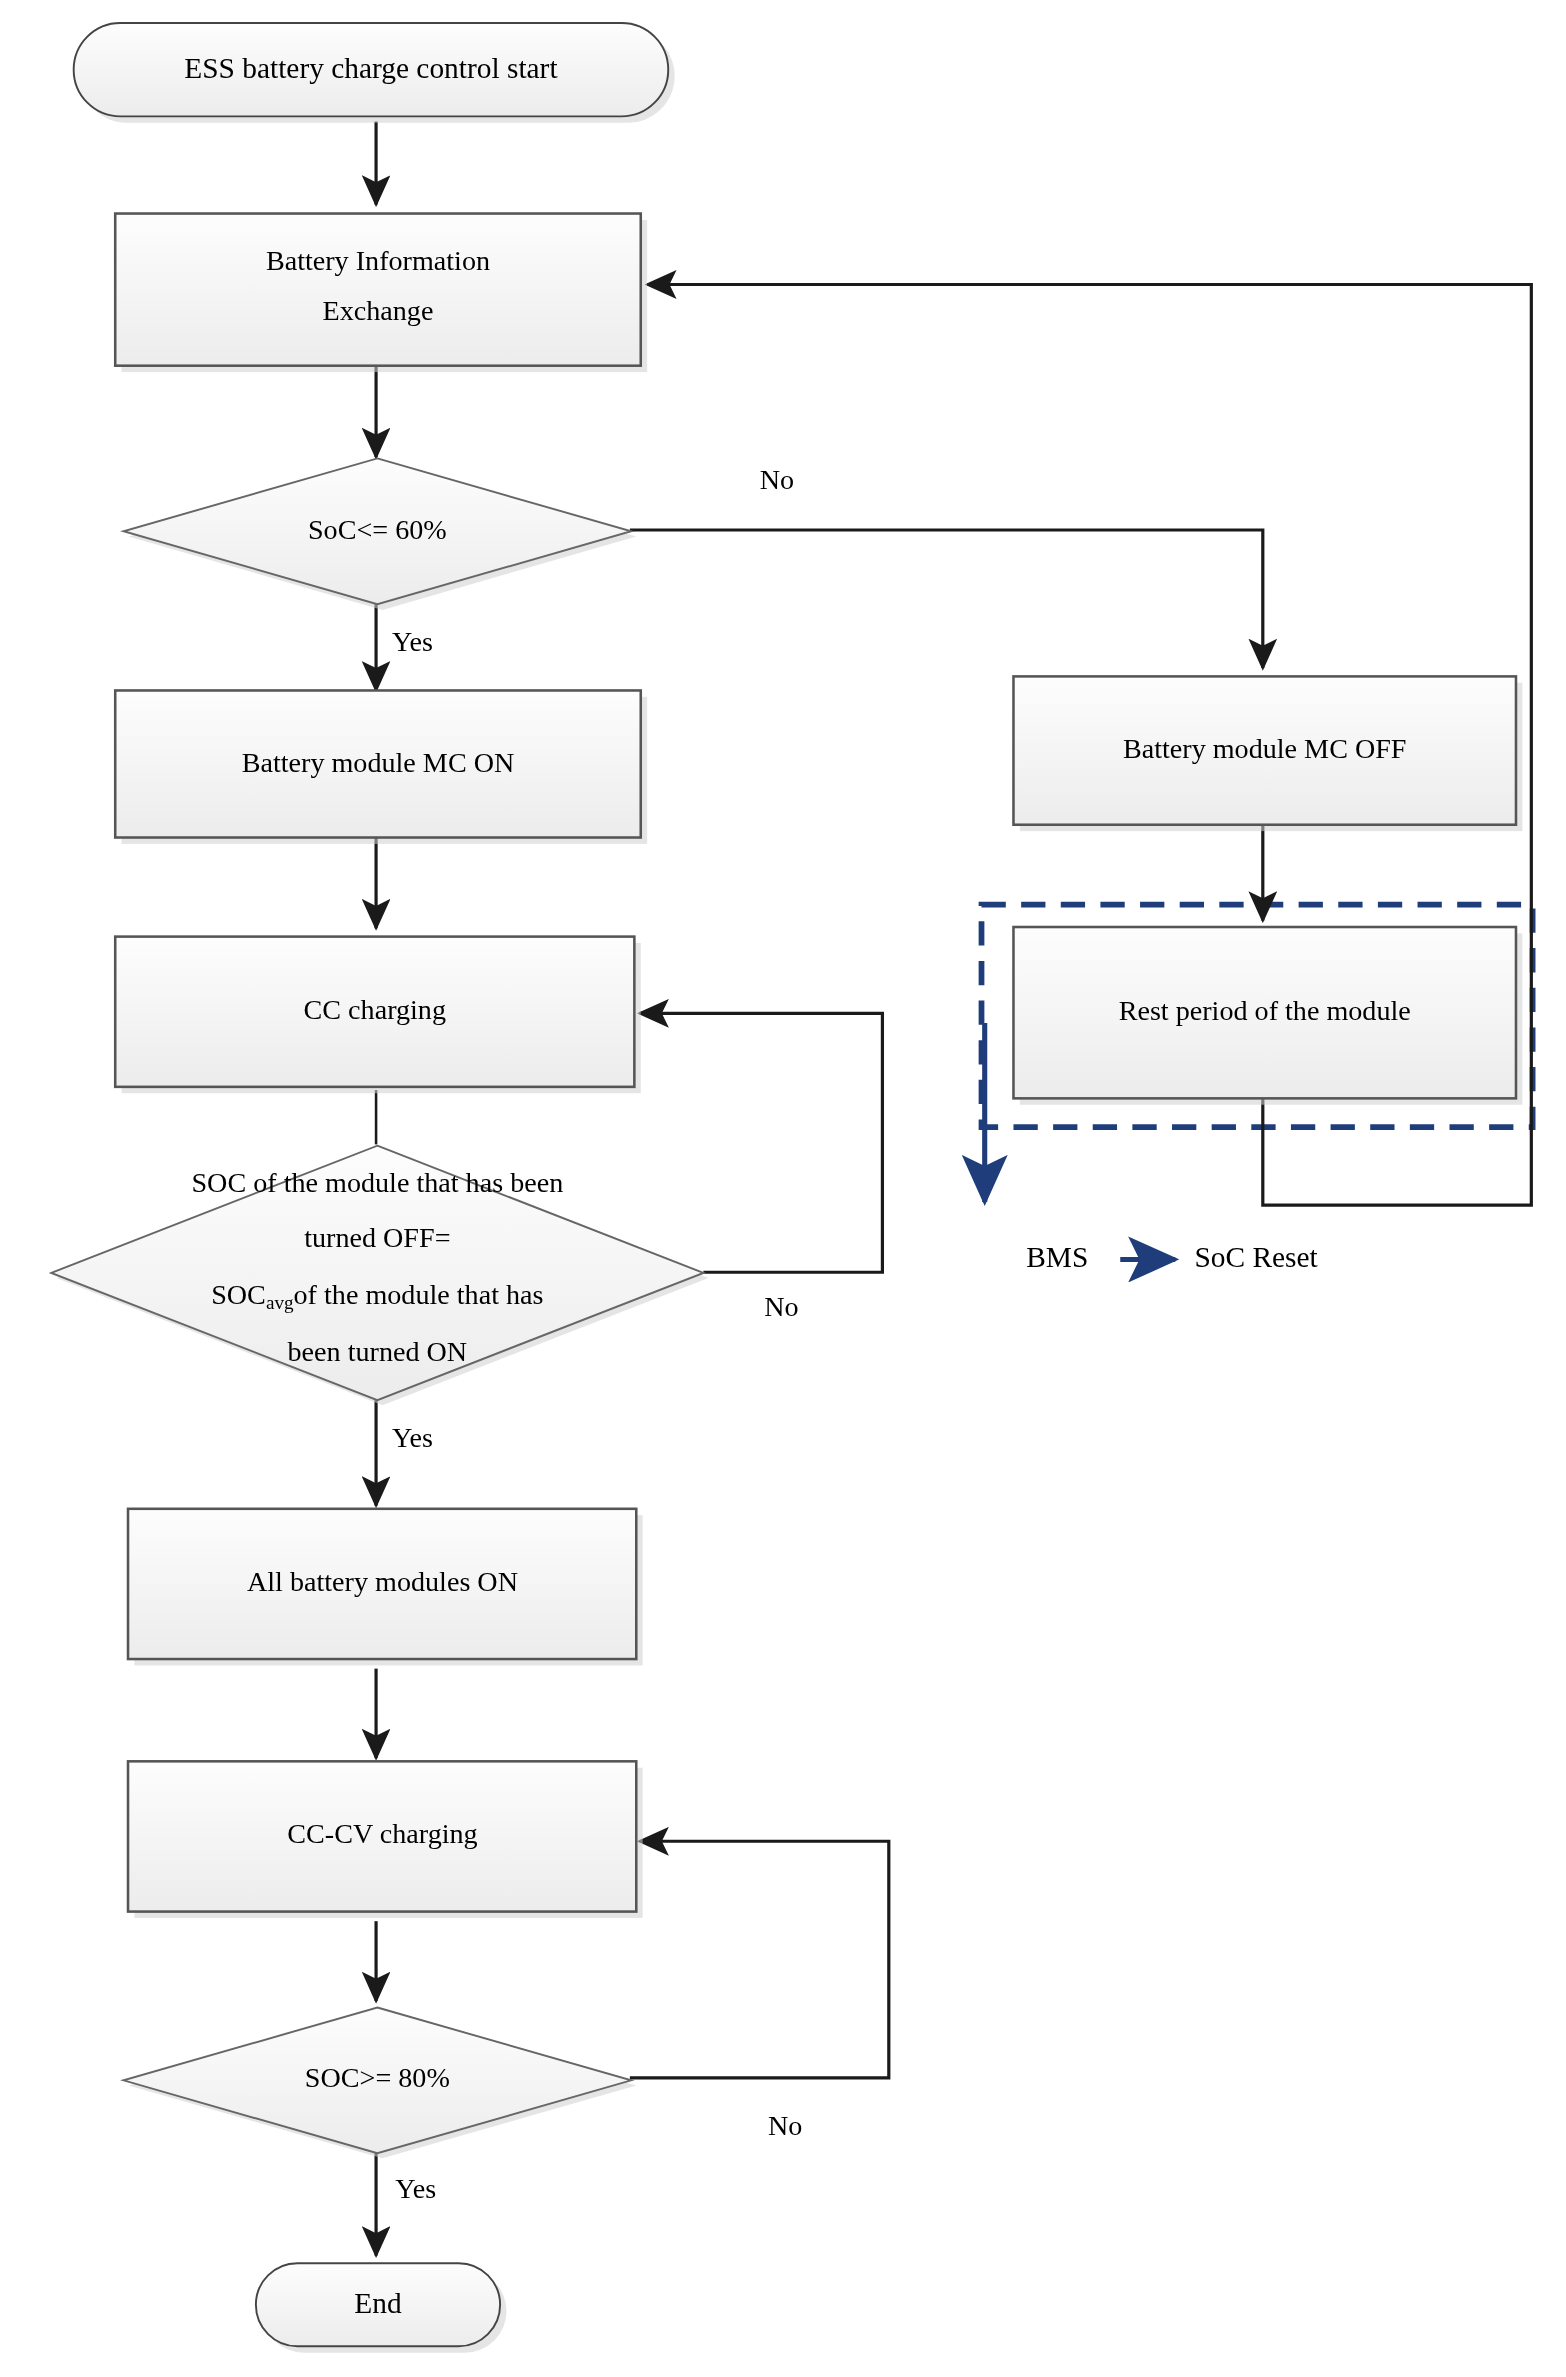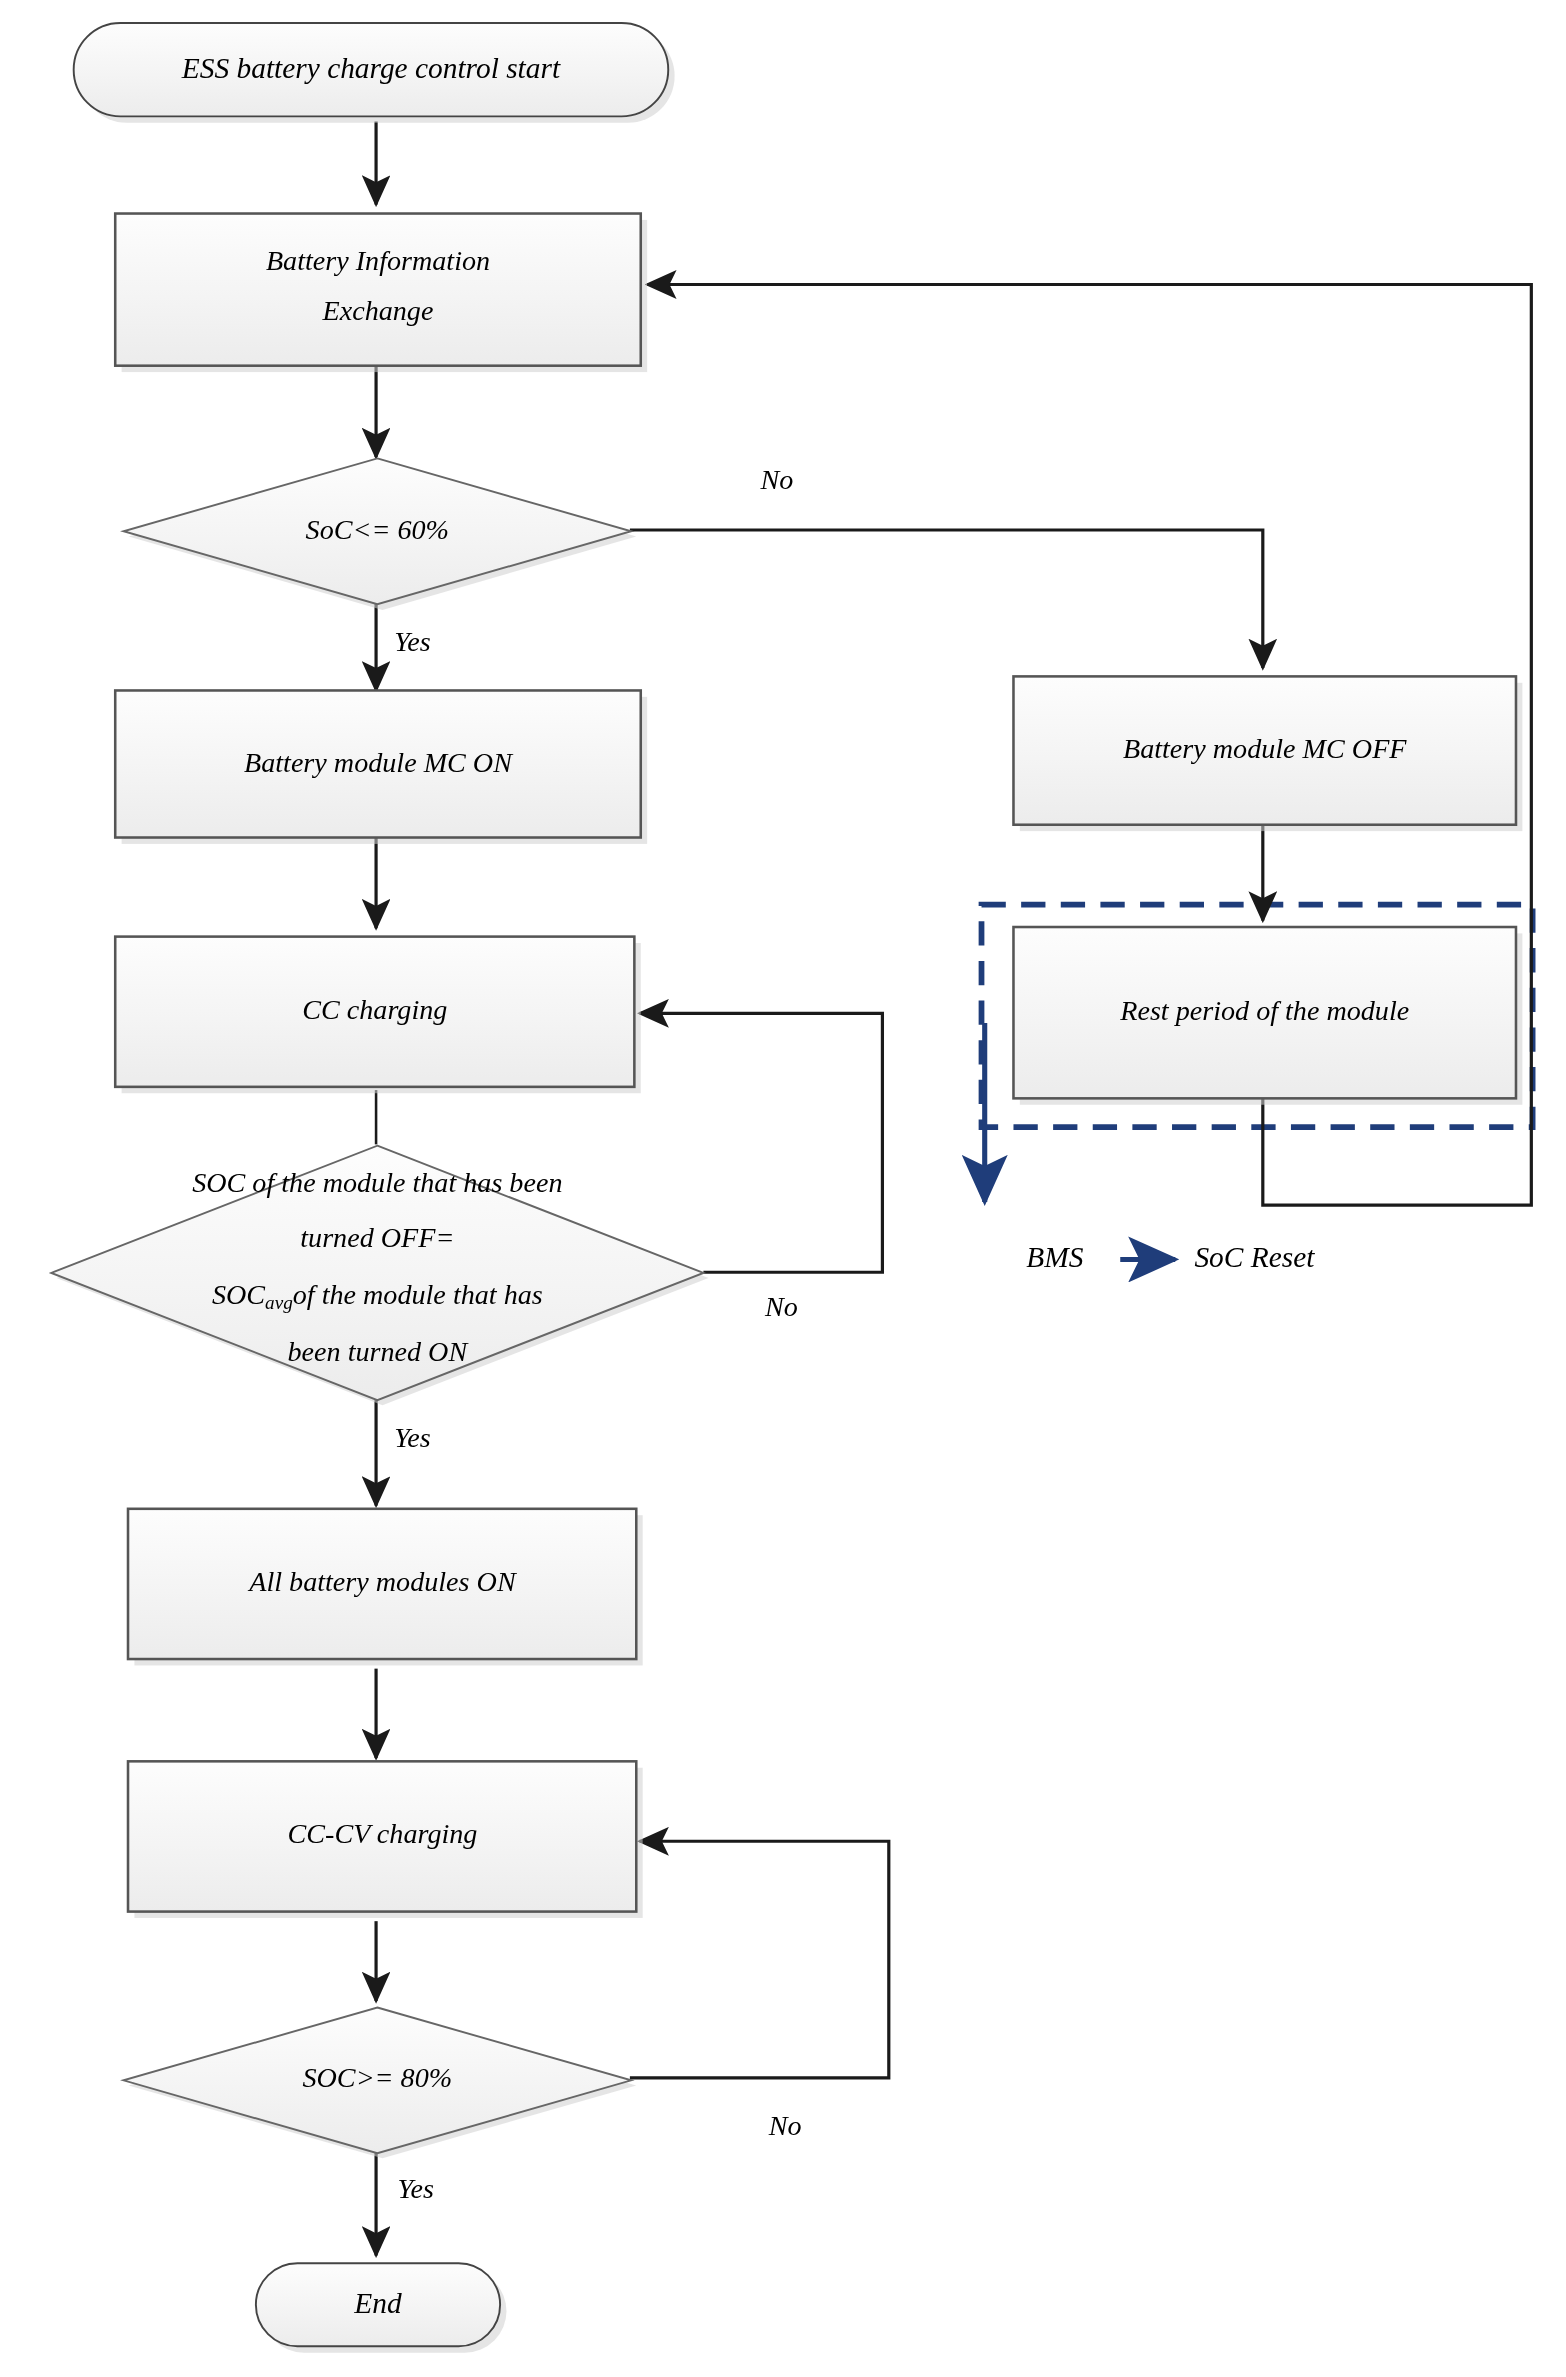--- a/index.html
+++ b/index.html
@@ -9,21 +9,20 @@
   }
   body {
     font-family: "Liberation Serif", "DejaVu Serif", serif;
   }
   #flowchart-root {
     position: relative;
     width: 1566px;
     height: 2377px;
     background: #ffffff;
     overflow: hidden;
-    font-style: italic;
   }
   svg#flow-svg {
     position: absolute;
     top: 0;
     left: 0;
     width: 1566px;
     height: 2377px;
   }
   .node-label {
     font-family: "Liberation Serif", "DejaVu Serif", serif;

